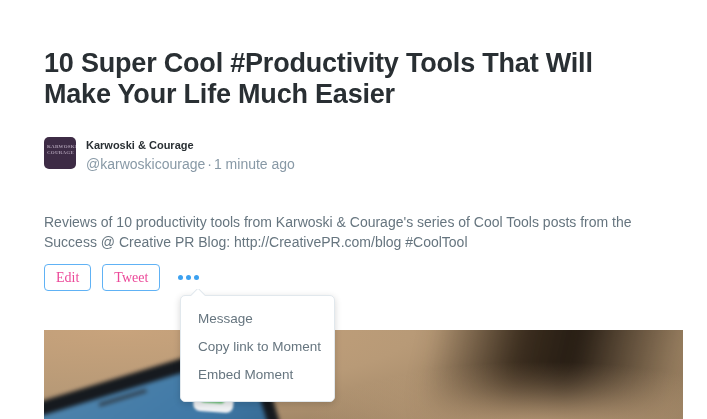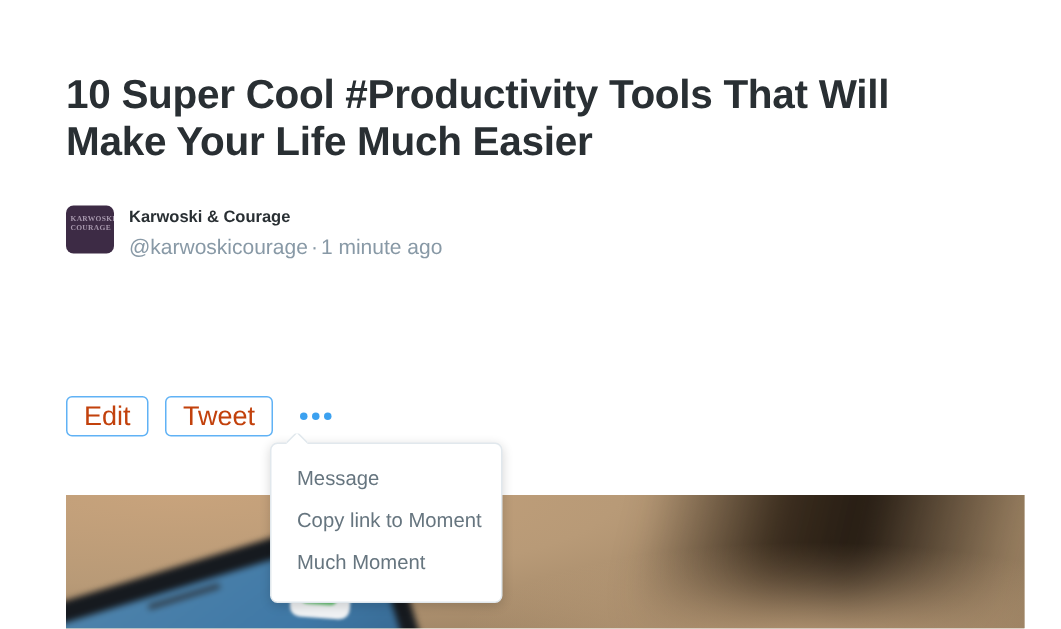--- a/index.html
+++ b/index.html
@@ -111,27 +111,27 @@
     align-items: center;
   }
   .btn {
     height: 27px;
     min-width: 44px;
     padding: 0 11px;
     box-sizing: border-box;
     border: 1px solid #60b2f5;
     border-radius: 4px;
     background: #ffffff;
-    color: #c2410c;
-    font-size: 18px;
+    color: #ec4899;
+    font-size: 14px;
     font-weight: normal;
     line-height: 25px;
     text-align: center;
     cursor: pointer;
-    font-family: Liberation Sans, sans-serif;
+    font-family: Liberation Serif, serif;
     margin-right: 11px;
   }
   .more-btn {
     width: 30px;
     height: 27px;
     display: flex;
     align-items: center;
     justify-content: center;
     gap: 3px;
     cursor: pointer;
@@ -290,20 +290,21 @@
 COURAGE</span>
     </div>
     <div class="byline-text">
       <span class="author-name">Karwoski &amp; Courage</span>
       <span class="meta-line">
         <span>@karwoskicourage</span><span class="sep">·</span><span>1 minute ago</span>
       </span>
     </div>
   </div>
 
+  <p class="description">Reviews of 10 productivity tools from Karwoski &amp; Courage's series of Cool Tools posts from the Success @ Creative PR Blog: http://CreativePR.com/blog #CoolTool</p>
 
   <div class="actions">
     <button class="btn">Edit</button>
     <button class="btn">Tweet</button>
     <div class="more-btn">
       <span class="dot"></span>
       <span class="dot"></span>
       <span class="dot"></span>
     </div>
   </div>
@@ -317,16 +318,16 @@
     </div>
     <div class="phone-icon"></div>
     <div class="cover-layer cover-shadow"></div>
     <div class="cover-layer cover-glow"></div>
   </div>
 
   <div class="dropdown">
     <div class="dropdown-caret"></div>
     <a class="menu-item">Message</a>
     <a class="menu-item">Copy link to Moment</a>
-    <a class="menu-item">Much Moment</a>
+    <a class="menu-item">Embed Moment</a>
   </div>
 
 </div>
 
 </body></html>

